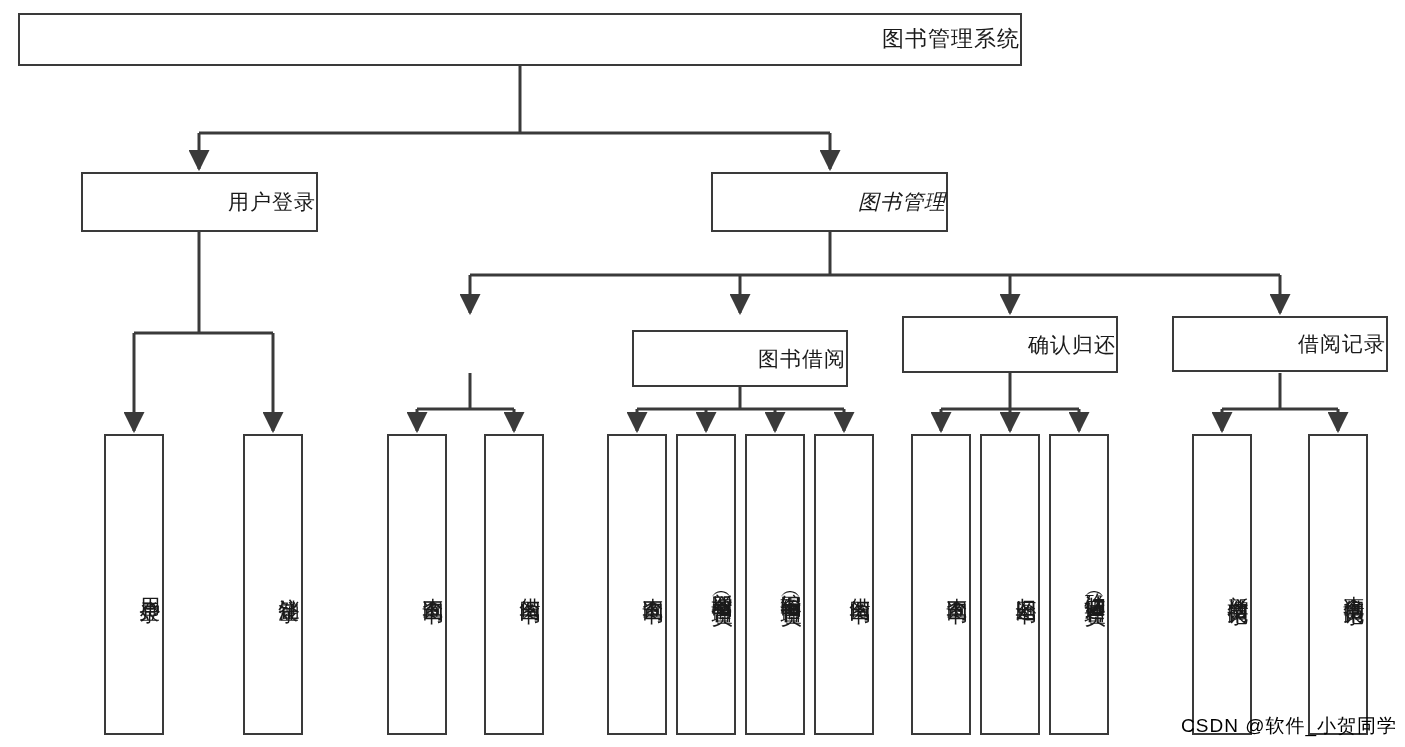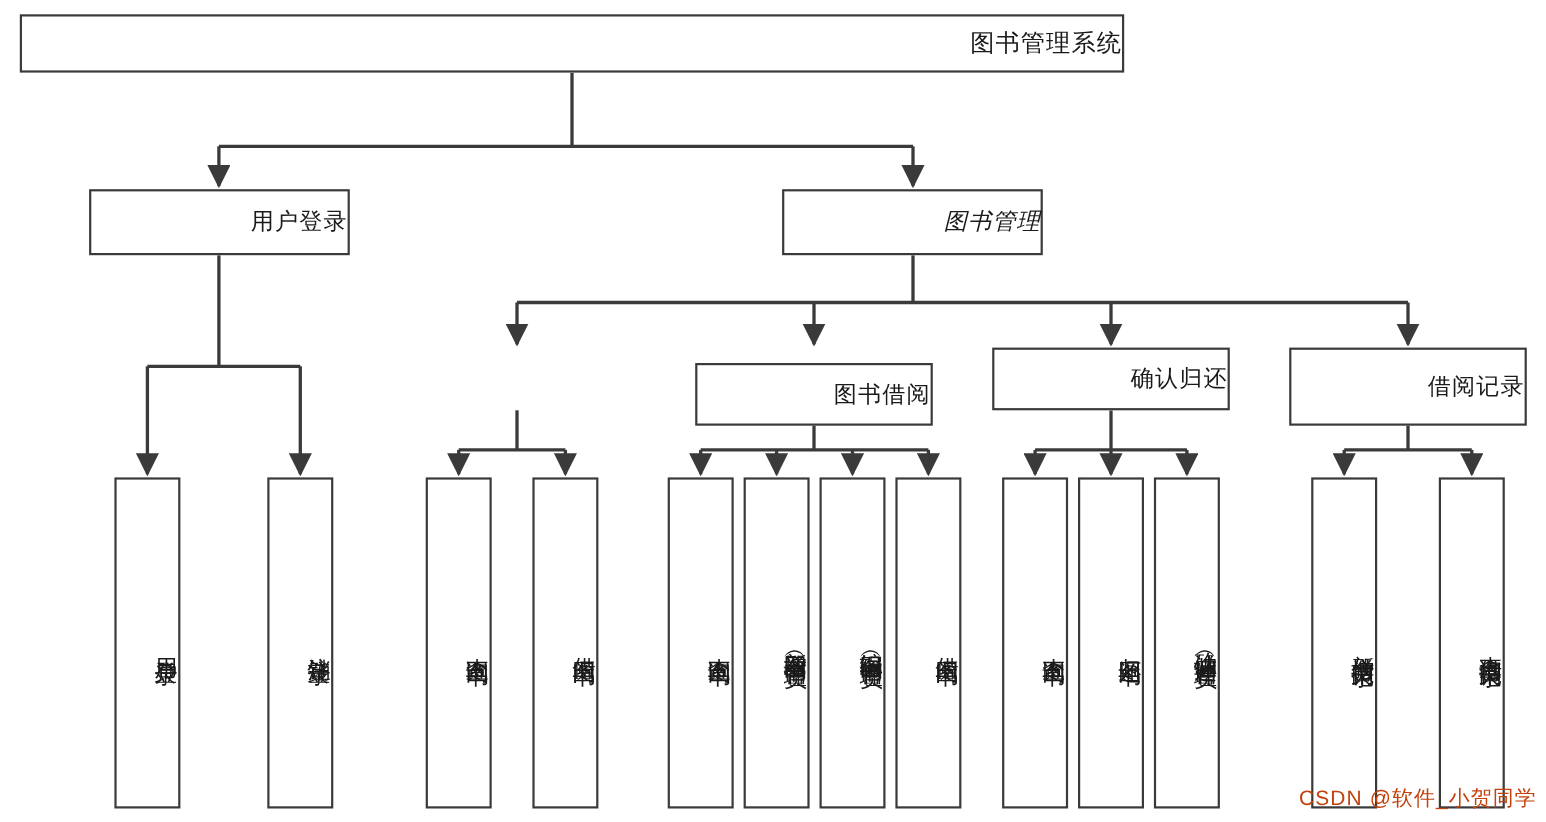--- a/index.html
+++ b/index.html
@@ -59,21 +59,21 @@
     writing-mode: vertical-rl;
     text-orientation: upright;
     display: block;
     max-height: 100%;
   }
   .watermark {
     position: absolute;
     right: 8px;
     bottom: 8px;
     font-size: 19px;
-    color: #c2410c;
+    color: #000000;
     letter-spacing: 1px;
     z-index: 3;
     white-space: nowrap;
     text-align: right;
   }
 </style>
 </head>
 <body>
 
 <div id="canvas">
@@ -141,21 +141,21 @@
   <div class="node h" style="left:711px; top:172px; width:237px; height:60px;font-style:italic;">
     <span>图书管理</span>
   </div>
 
   <div class="node h" style="left:632px; top:330px; width:216px; height:57px;">
     <span>图书借阅</span>
   </div>
   <div class="node h" style="left:902px; top:316px; width:216px; height:57px;">
     <span>确认归还</span>
   </div>
-  <div class="node h" style="left:1172px; top:316px; width:216px; height:71px;">
+  <div class="node h" style="left:1172px; top:316px; width:216px; height:56px;">
     <span>借阅记录</span>
   </div>
 
   <div class="node leaf" style="left:104px; top:434px; width:60px; height:301px;">
     <span class="vtext">用户登录</span>
   </div>
   <div class="node leaf" style="left:243px; top:434px; width:60px; height:301px;">
     <span class="vtext">注销登录</span>
   </div>
 

